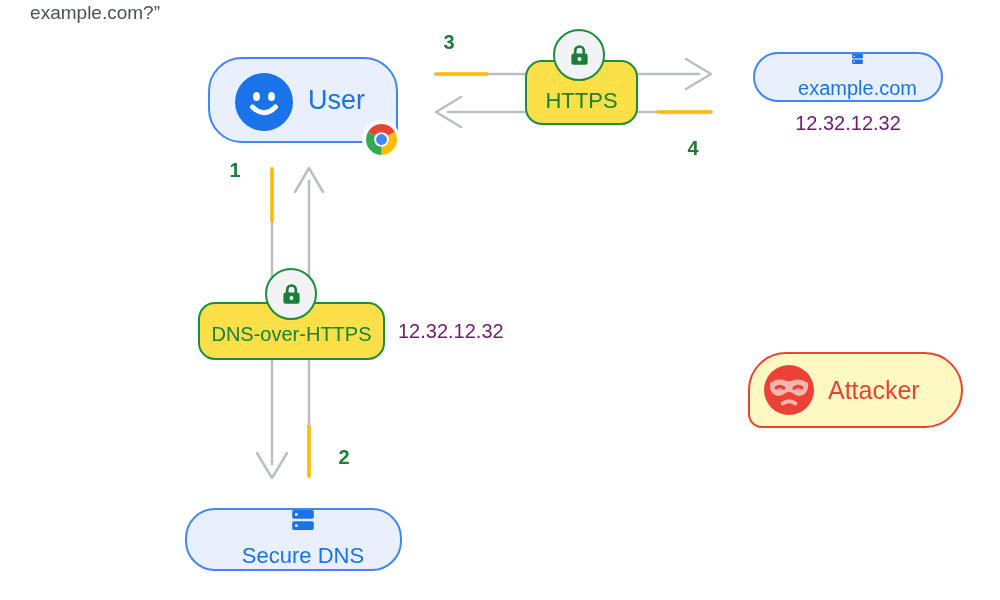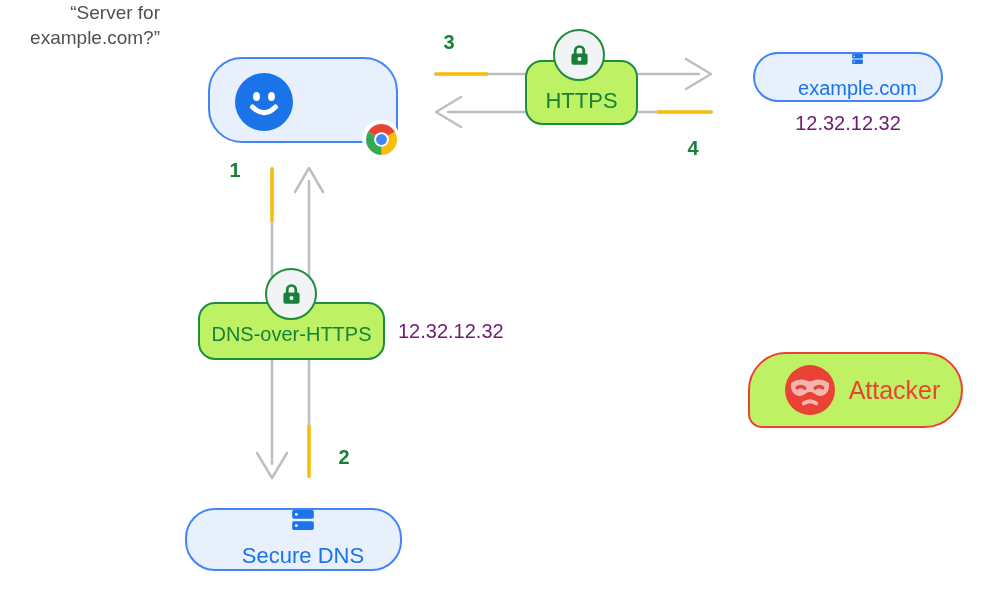--- a/index.html
+++ b/index.html
@@ -21,22 +21,22 @@
   }
 
   .pill {
     position: absolute;
     border-style: solid;
     border-width: 2.5px;
     display: flex;
     align-items: center;
   }
   .pill-blue   { background: #E8F0FE; border-color: #4285F4; color: #1A73E8; }
-  .pill-green  { background: #bef264; border-color: #1E8E3E; color: #188038; }
-  .pill-red    { background: #bef264; border-color: #EA4335; color: #EA4335; justify-content: center; }
+  .pill-green  { background: #fde047; border-color: #1E8E3E; color: #188038; }
+  .pill-red    { background: #fef9c3; border-color: #EA4335; color: #EA4335; }
 
   .user-pill {
     left: 208px; top: 57px; width: 190px; height: 86px;
     border-radius: 34px 34px 12px 34px;
   }
   .user-label {
     position: absolute; left: 98px; top: 0; height: 100%;
     display: flex; align-items: center;
     font-size: 27px; font-weight: 500;
   }
@@ -136,33 +136,33 @@
       <line x1="309" y1="425" x2="309" y2="477"></line>
     </g>
   </svg>
 
   <div class="step-num step-1">1</div>
   <div class="step-num step-2">2</div>
   <div class="step-num step-3">3</div>
   <div class="step-num step-4">4</div>
 
   <div class="query-text">
-    <div>“Server for</div>
     <div>example.com?”</div>
   </div>
 
   <div class="pill pill-blue user-pill">
     <span class="smiley-wrap">
       <svg class="icon-svg" width="58" height="58" viewBox="0 0 58 58">
         <circle cx="29" cy="29" r="29" fill="#1A73E8"></circle>
         <ellipse cx="21.5" cy="23.5" rx="3.4" ry="4.6" fill="#ffffff"></ellipse>
         <ellipse cx="36.5" cy="23.5" rx="3.4" ry="4.6" fill="#ffffff"></ellipse>
         <path d="M17.5 34 Q29 45.5 40.5 34" stroke="#ffffff" stroke-width="5" fill="none" stroke-linecap="round"></path>
       </svg>
     </span>
+    <span class="user-label">User</span>
     <span class="chrome-badge">
       <svg class="icon-svg" width="31" height="31" viewBox="0 0 24 24">
         <path d="M12 12 L1.61 6 A12 12 0 0 1 22.39 6 Z" fill="#EA4335"></path>
         <path d="M12 12 L22.39 6 A12 12 0 0 1 12 24 Z" fill="#FBBC04"></path>
         <path d="M12 12 L12 24 A12 12 0 0 1 1.61 6 Z" fill="#34A853"></path>
         <circle cx="12" cy="12" r="5.7" fill="#ffffff"></circle>
         <circle cx="12" cy="12" r="4.2" fill="#4285F4"></circle>
       </svg>
     </span>
   </div>

